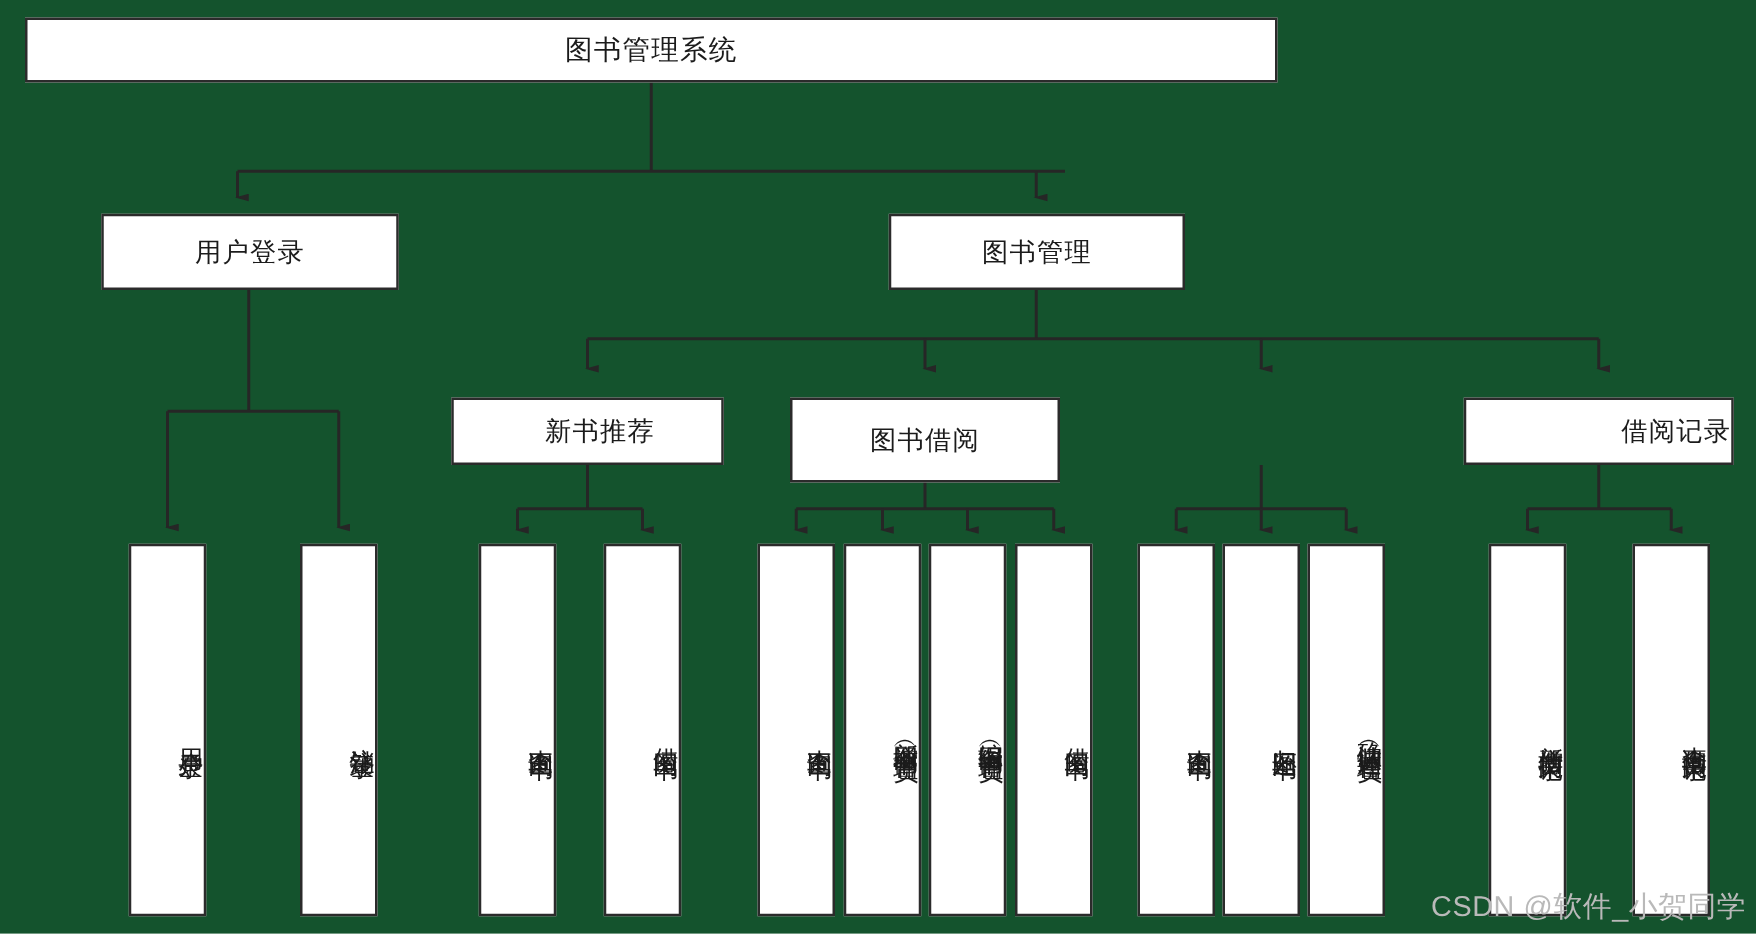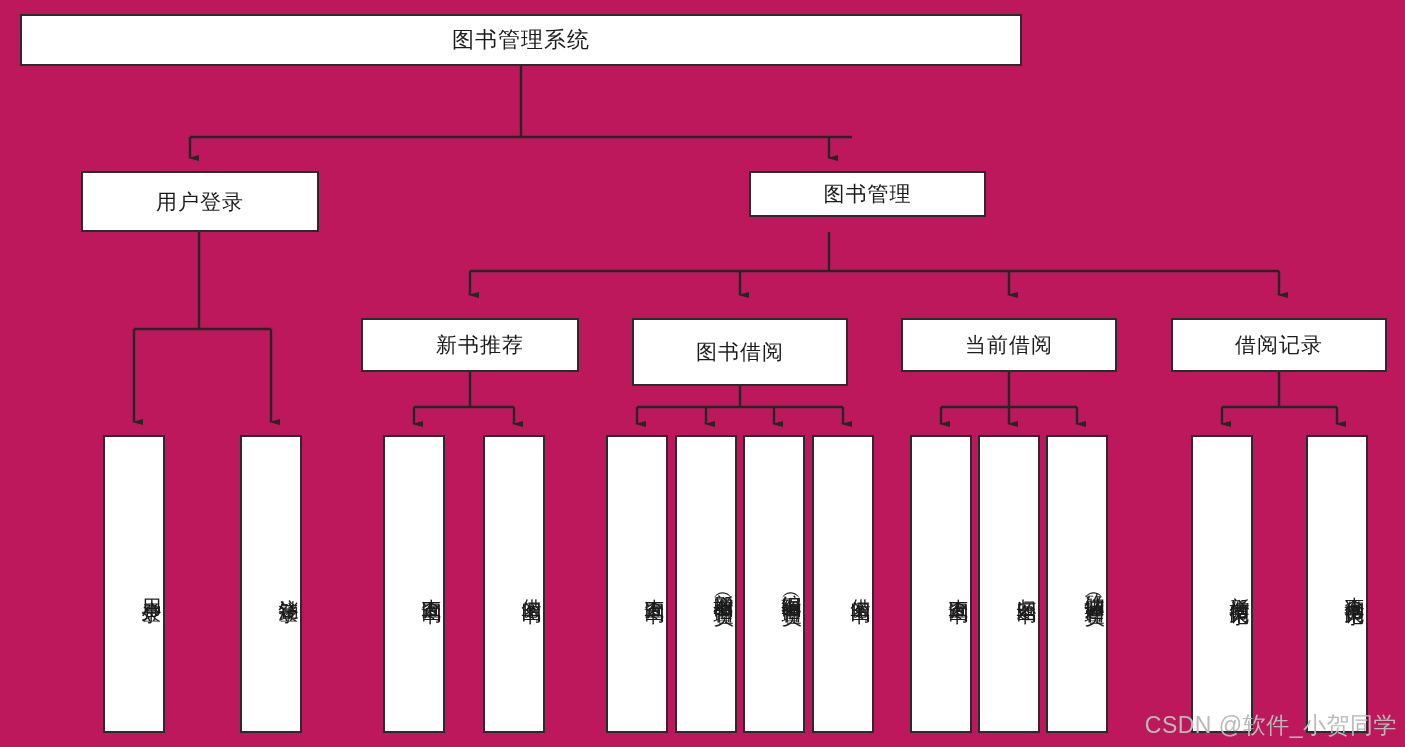--- a/index.html
+++ b/index.html
@@ -7,21 +7,21 @@
     padding: 0;
     background: #ffffff;
   }
   body {
     font-family: "Liberation Sans", "DejaVu Sans", sans-serif;
   }
   #canvas {
     position: relative;
     width: 1405px;
     height: 747px;
-    background: #be185d;
+    background: #14532d;
     overflow: hidden;
   }
   svg#wires {
     position: absolute;
     left: 0;
     top: 0;
     width: 1405px;
     height: 747px;
     pointer-events: none;
   }
@@ -124,34 +124,31 @@
     </g>
   </svg>
 
   <div class="node h root" style="left:20px; top:14px; width:1002px; height:52px;">
     <span>图书管理系统</span>
   </div>
 
   <div class="node h" style="left:81px; top:171px; width:238px; height:61px;">
     <span>用户登录</span>
   </div>
-  <div class="node h" style="left:711px; top:171px; width:237px; height:46px;margin-left:38px;">
+  <div class="node h" style="left:711px; top:171px; width:237px; height:61px;">
     <span>图书管理</span>
   </div>
 
   <div class="node h" style="left:361px; top:318px; width:218px; height:54px;padding-left:20px;">
     <span>新书推荐</span>
   </div>
   <div class="node h" style="left:632px; top:318px; width:216px; height:68px;">
     <span>图书借阅</span>
   </div>
-  <div class="node h" style="left:901px; top:318px; width:216px; height:54px;">
-    <span>当前借阅</span>
-  </div>
-  <div class="node h" style="left:1171px; top:318px; width:216px; height:54px;">
+  <div class="node h" style="left:1171px; top:318px; width:216px; height:54px;justify-content:flex-end;">
     <span>借阅记录</span>
   </div>
 
   <div class="node v" style="left:103px; top:435px; width:62px; height:298px;">
     <span class="vtext">用户登录</span>
   </div>
   <div class="node v" style="left:240px; top:435px; width:62px; height:298px;">
     <span class="vtext">注销登录</span>
   </div>
 

